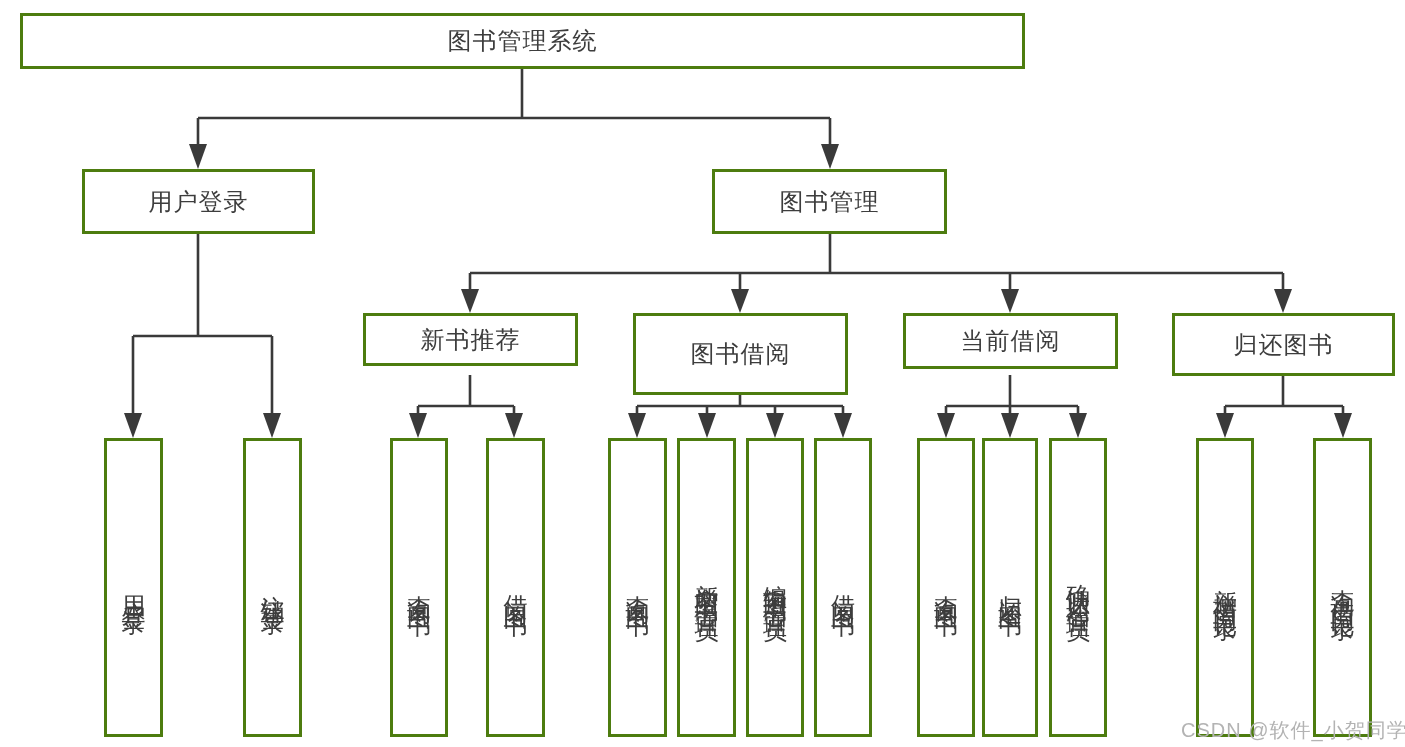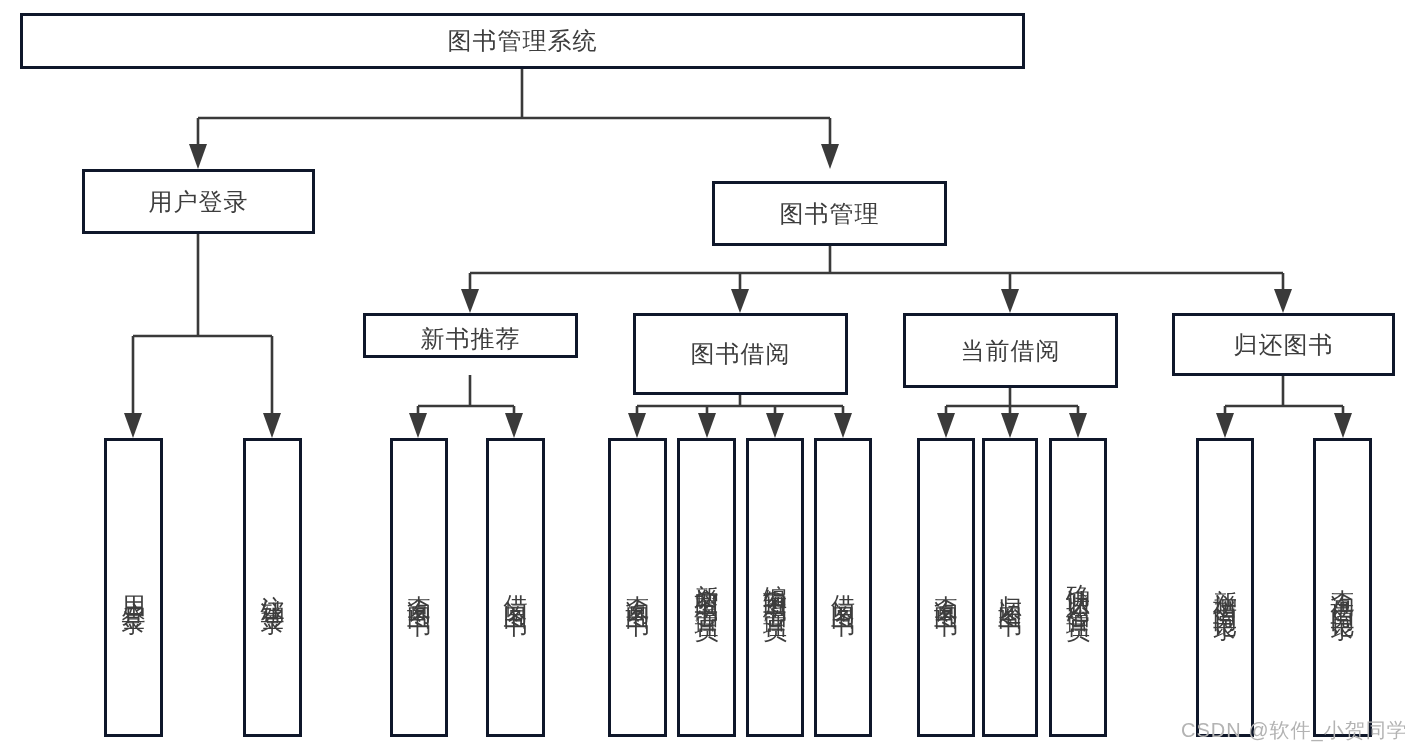--- a/index.html
+++ b/index.html
@@ -19,21 +19,21 @@
     position: absolute;
     left: 0;
     top: 0;
     width: 1405px;
     height: 747px;
     pointer-events: none;
   }
   .node {
     position: absolute;
     box-sizing: border-box;
-    border: 3px solid #0f172a;
+    border: 3px solid #4d7c0f;
     background: #ffffff;
     display: flex;
     align-items: center;
     justify-content: center;
     color: #3d3d3d;
   }
   .node .hlabel {
     font-size: 24px;
     letter-spacing: 1px;
     white-space: nowrap;
@@ -109,31 +109,31 @@
     </g>
   </svg>
 
   <div class="node" style="left:20px; top:13px; width:1005px; height:56px;">
     <span class="hlabel">图书管理系统</span>
   </div>
 
   <div class="node" style="left:82px; top:169px; width:233px; height:65px;">
     <span class="hlabel">用户登录</span>
   </div>
-  <div class="node" style="left:712px; top:169px; width:235px; height:65px;margin-top:12px;">
+  <div class="node" style="left:712px; top:169px; width:235px; height:65px;">
     <span class="hlabel">图书管理</span>
   </div>
 
-  <div class="node" style="left:363px; top:313px; width:215px; height:45px;align-items:flex-end;">
+  <div class="node" style="left:363px; top:313px; width:215px; height:53px;">
     <span class="hlabel">新书推荐</span>
   </div>
   <div class="node" style="left:633px; top:313px; width:215px; height:82px;">
     <span class="hlabel">图书借阅</span>
   </div>
-  <div class="node" style="left:903px; top:313px; width:215px; height:75px;">
+  <div class="node" style="left:903px; top:313px; width:215px; height:56px;">
     <span class="hlabel">当前借阅</span>
   </div>
   <div class="node" style="left:1172px; top:313px; width:223px; height:63px;">
     <span class="hlabel">归还图书</span>
   </div>
 
   <div class="node leaf" style="left:104px; top:438px; width:59px; height:299px;">
     <span class="vlabel">用户登录</span>
   </div>
   <div class="node leaf" style="left:243px; top:438px; width:59px; height:299px;">

